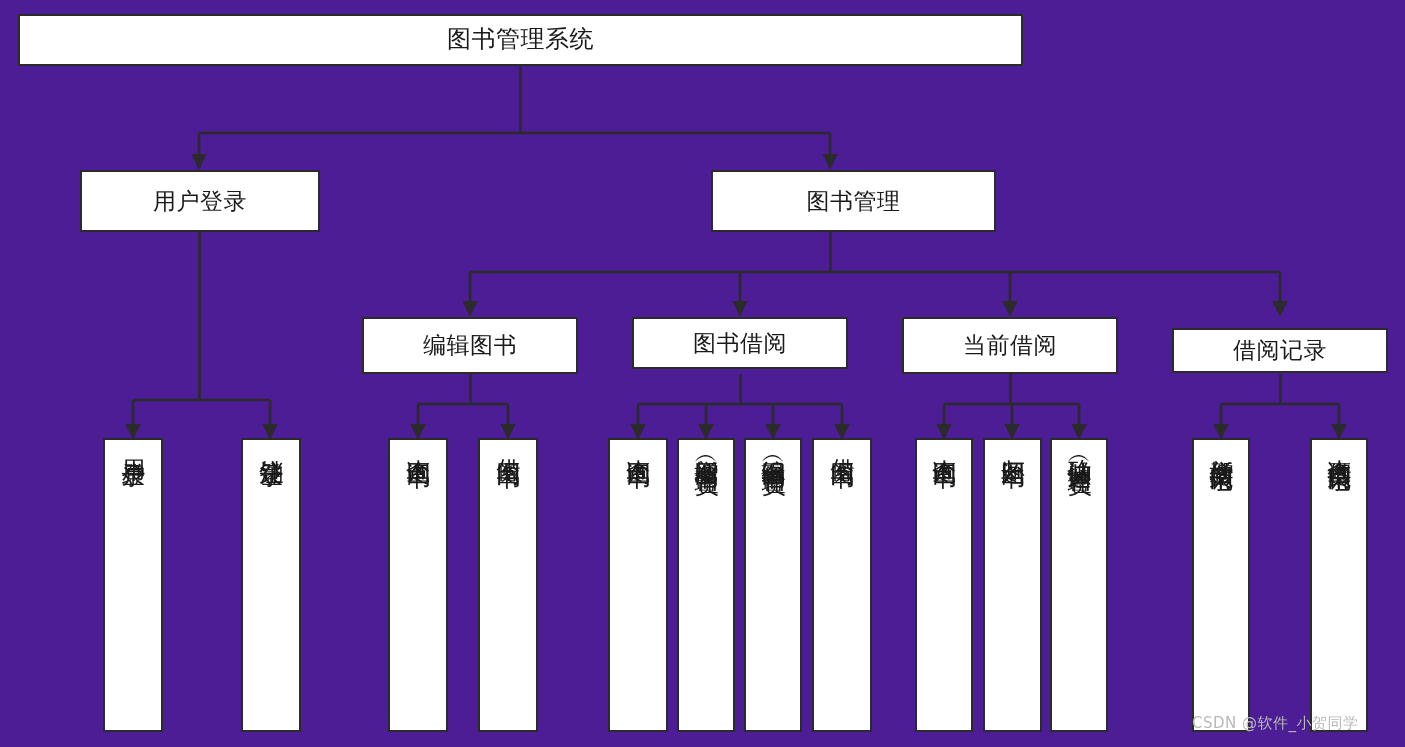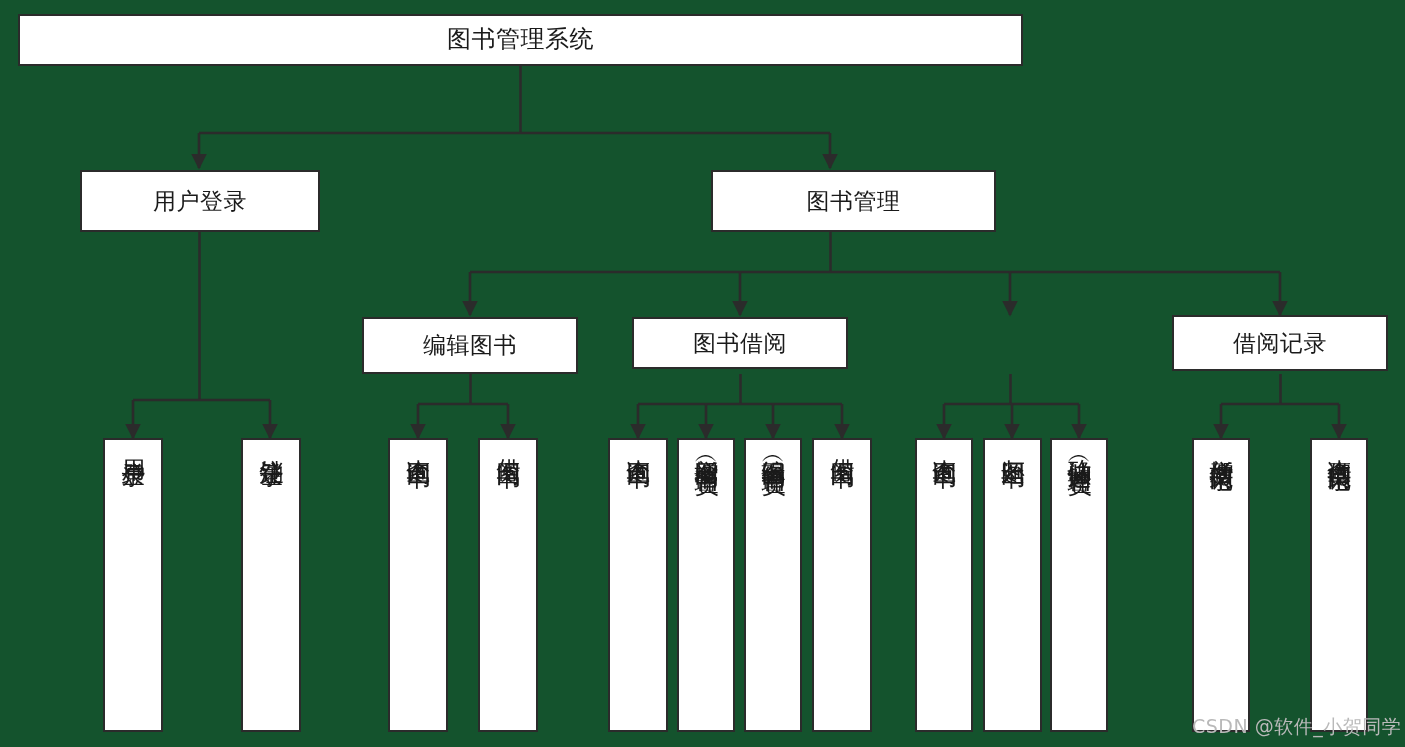--- a/index.html
+++ b/index.html
@@ -8,21 +8,21 @@
     padding: 0;
     background: #ffffff;
   }
   body {
     font-family: "DejaVu Sans", "Liberation Sans", sans-serif;
   }
   #canvas {
     position: relative;
     width: 1405px;
     height: 747px;
-    background: #14532d;
+    background: #4c1d95;
     overflow: hidden;
   }
   svg.edges {
     position: absolute;
     left: 0;
     top: 0;
     width: 1405px;
     height: 747px;
     pointer-events: none;
   }
@@ -57,21 +57,21 @@
   .node.vert .label {
     writing-mode: vertical-rl;
     text-orientation: upright;
     font-size: 24px;
     line-height: 1.12;
     letter-spacing: 2px;
     white-space: nowrap;
   }
   .watermark {
     position: absolute;
-    font-size: 19px;
+    font-size: 15px;
     color: #b9b9b9;
     letter-spacing: 0.5px;
     white-space: nowrap;
     font-family: "DejaVu Sans", "Liberation Sans", sans-serif;
   }
 </style>
 </head>
 <body>
 
 <div id="canvas">
@@ -139,22 +139,25 @@
   </div>
 
   <div class="node horiz" style="left:362px; top:317px; width:216px; height:57px;">
     <span class="label">编辑图书</span>
   </div>
 
   <div class="node horiz" style="left:632px; top:317px; width:216px; height:52px;">
     <span class="label">图书借阅</span>
   </div>
 
-
-  <div class="node horiz" style="left:1172px; top:315px; width:216px; height:56px;">
+  <div class="node horiz" style="left:902px; top:317px; width:216px; height:57px;">
+    <span class="label">当前借阅</span>
+  </div>
+
+  <div class="node horiz" style="left:1172px; top:328px; width:216px; height:45px;">
     <span class="label">借阅记录</span>
   </div>
 
   <div class="node vert" style="left:103px; top:438px; width:60px; height:294px;">
     <span class="label">用户登录</span>
   </div>
   <div class="node vert" style="left:241px; top:438px; width:60px; height:294px;">
     <span class="label">注销登录</span>
   </div>
 

